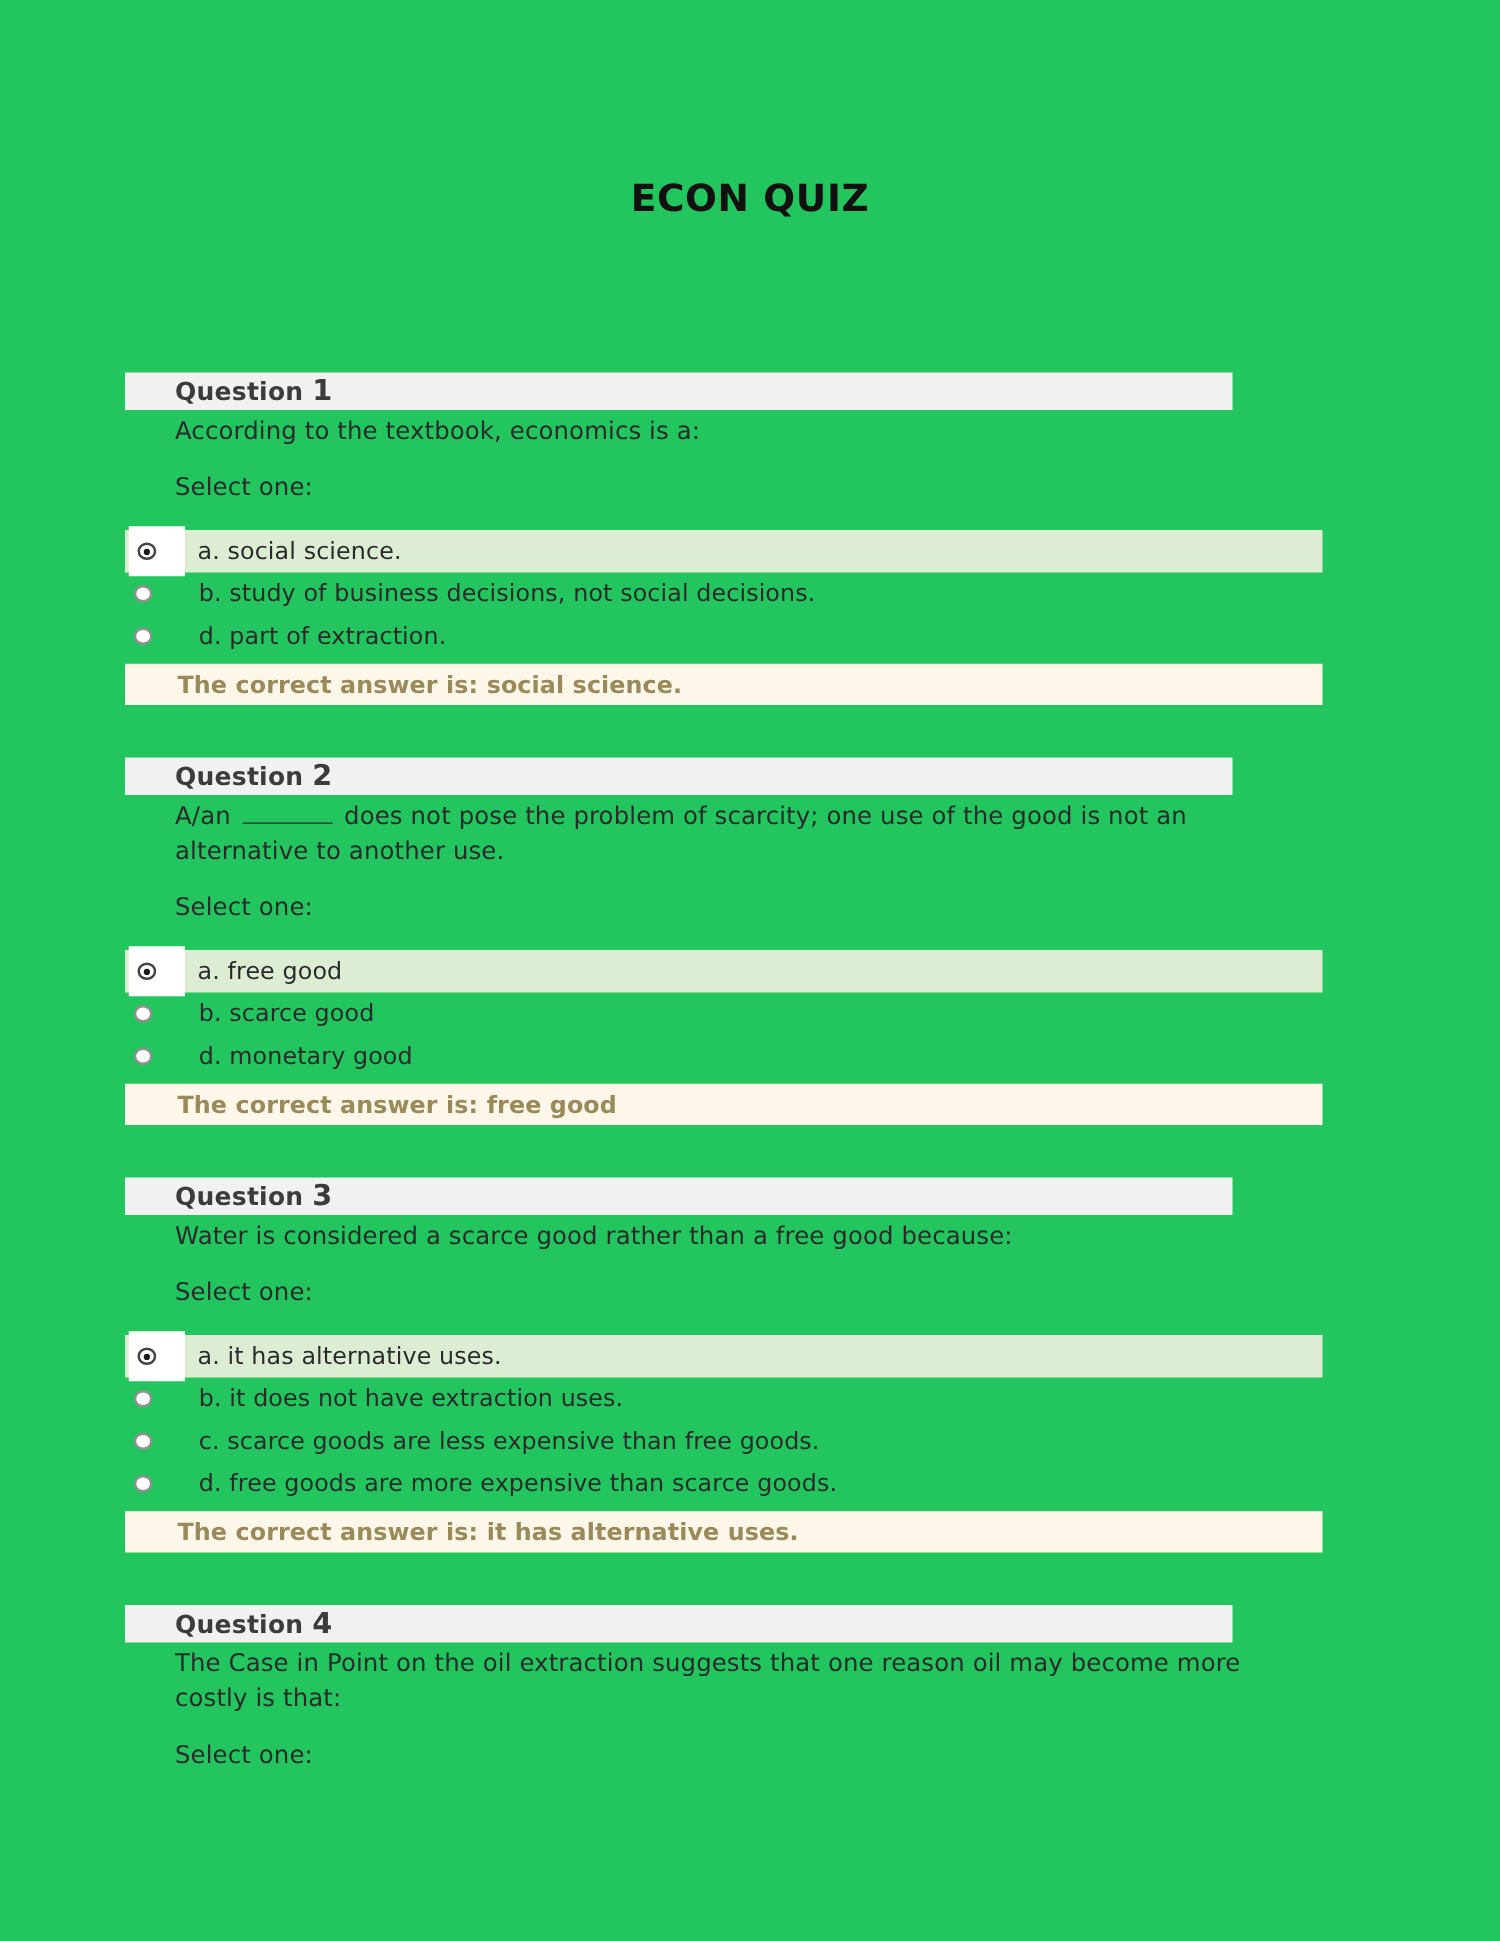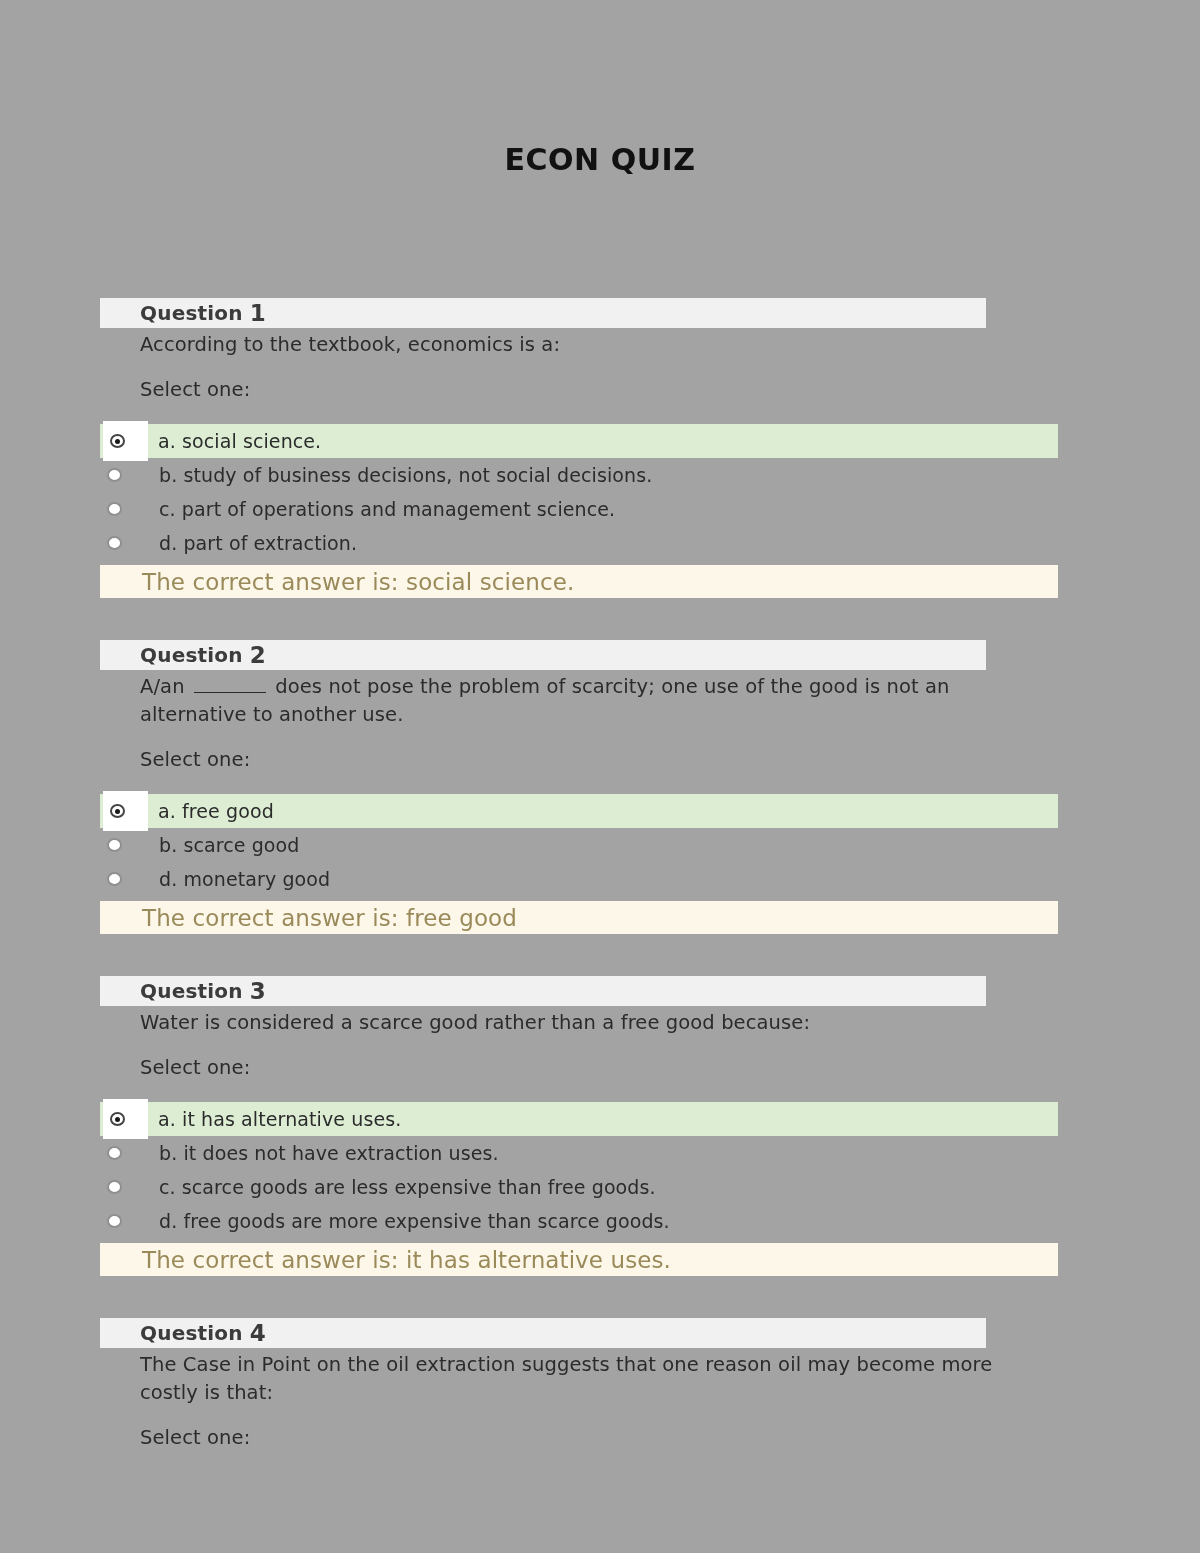--- a/index.html
+++ b/index.html
@@ -12,21 +12,21 @@
     height: 1553px;
     font-family: "DejaVu Sans", sans-serif;
     color: #222222;
     overflow: hidden;
     position: relative;
   }
   .page {
     position: relative;
     width: 1200px;
     height: 1553px;
-    background: #a3a3a3;
+    background: #22c55e;
   }
   .doc-title {
     text-align: center;
     font-family: "DejaVu Sans", sans-serif;
     font-weight: bold;
     font-size: 30px;
     letter-spacing: 0.5px;
     color: #111111;
     margin: 0;
     padding-top: 143px;
@@ -168,25 +168,26 @@
     margin-left: 100px;
     width: 958px;
     background: #fcf7e8;
     height: 33px;
     display: flex;
     align-items: center;
     box-sizing: border-box;
     padding-left: 42px;
   }
   .correct-band .correct-text {
-    font-size: 23px;
+    font-size: 19px;
     color: #9a8a5a;
     line-height: 28px;
     letter-spacing: 0.1px;
     white-space: nowrap;
+    font-weight: bold;
   }
   .gap-after-band { height: 14px; }
   .gap-small { height: 5px; }
 </style>
 </head>
 <body>
 
 <div class="page">
 
   <h1 class="doc-title">ECON QUIZ</h1>
@@ -204,26 +205,20 @@
             <span class="radio-cell">
               <span class="radio checked"></span>
             </span>
             <span class="option-text">a. social science.</span>
           </div>
           <div class="option-row plain">
             <span class="radio-cell">
               <span class="radio"></span>
             </span>
             <span class="option-text">b. study of business decisions, not social decisions.</span>
-          </div>
-          <div class="option-row plain">
-            <span class="radio-cell">
-              <span class="radio"></span>
-            </span>
-            <span class="option-text">c. part of operations and management science.</span>
           </div>
           <div class="option-row plain">
             <span class="radio-cell">
               <span class="radio"></span>
             </span>
             <span class="option-text">d. part of extraction.</span>
           </div>
         </div>
         <div class="gap-small"></div>
         <div class="correct-band">

